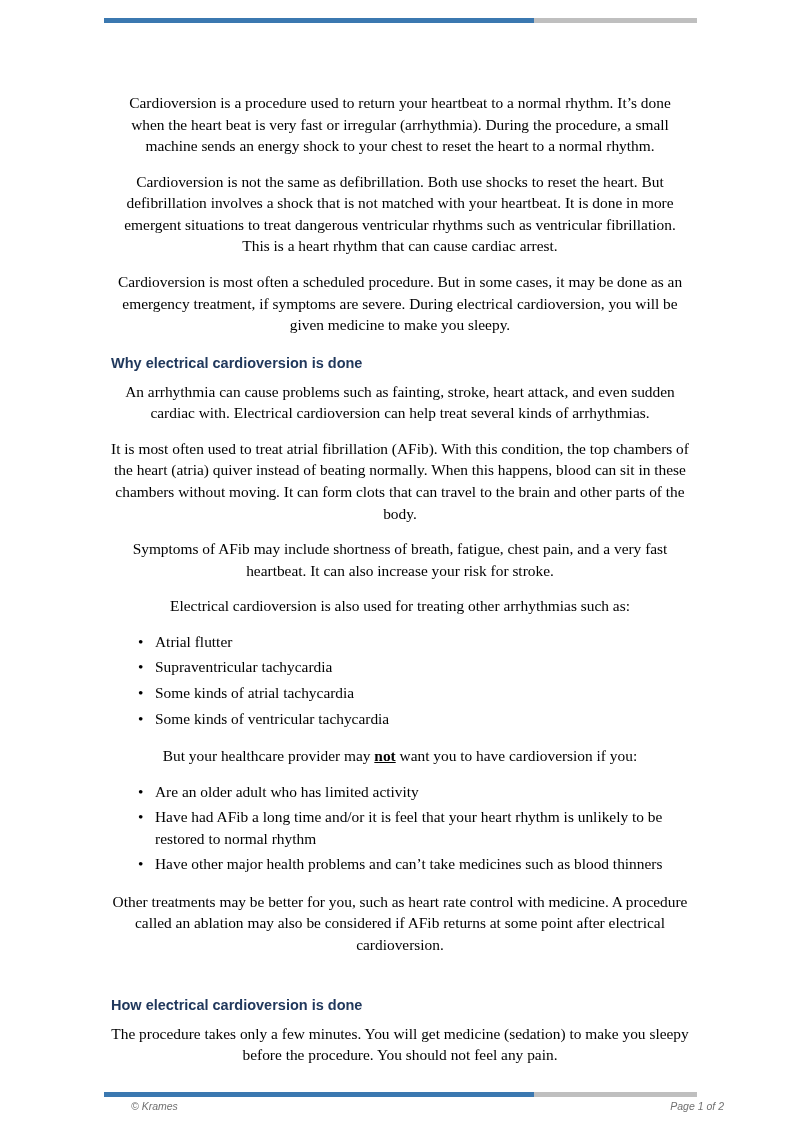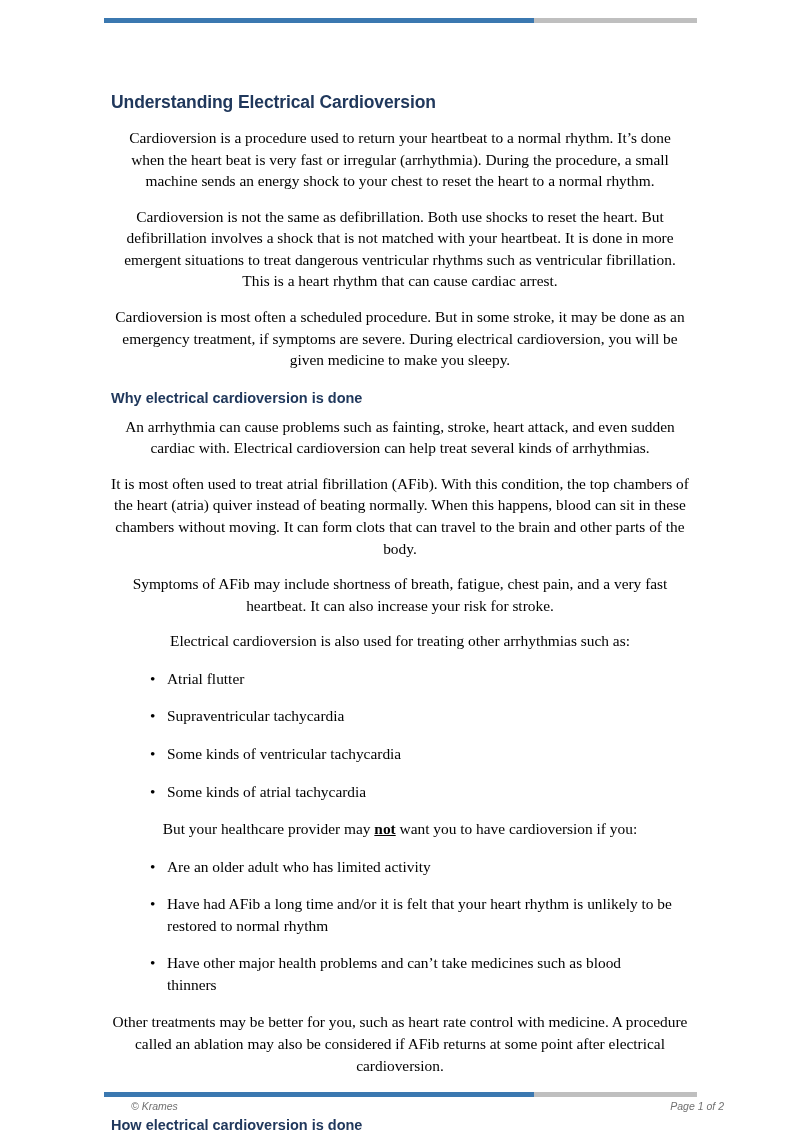--- a/index.html
+++ b/index.html
@@ -86,21 +86,21 @@
   ul.bullets {
     margin: 0 0 16px 0;
     padding-left: 40px;
     list-style: none;
   }
   ul.bullets li {
     font-size: 15.4px;
     line-height: 1.40;
     position: relative;
     padding-left: 0;
-    margin: 16px;
+    margin: 4px;
   }
   ul.bullets li::before {
     content: "\2022";
     position: absolute;
     left: -17px;
     top: 0;
     font-size: 15.4px;
     line-height: 1.40;
   }
 
@@ -130,40 +130,39 @@
 <body>
 
 <div class="page">
 
   <div class="rule rule-header">
     <div class="seg-blue" style="width: 72.5%; background: rgb(59, 120, 176);"></div>
     <div class="seg-gray" style="background: rgb(191, 191, 191);"></div>
   </div>
 
   <div class="content">
-    <h1 class="doc-title">Understanding Electrical Cardioversion</h1>
     <div id="blocks">
         <p class="para">Cardioversion is a procedure used to return your heartbeat to a normal rhythm. It’s done when the heart beat is very fast or irregular (arrhythmia). During the procedure, a small machine sends an energy shock to your chest to reset the heart to a normal rhythm.</p>
         <p class="para">Cardioversion is not the same as defibrillation. Both use shocks to reset the heart. But defibrillation involves a shock that is not matched with your heartbeat. It is done in more emergent situations to treat dangerous ventricular rhythms such as ventricular fibrillation. This is a heart rhythm that can cause cardiac arrest.</p>
-        <p class="para">Cardioversion is most often a scheduled procedure. But in some stroke, it may be done as an emergency treatment, if symptoms are severe. During electrical cardioversion, you will be given medicine to make you sleepy.</p>
+        <p class="para">Cardioversion is most often a scheduled procedure. But in some cases, it may be done as an emergency treatment, if symptoms are severe. During electrical cardioversion, you will be given medicine to make you sleepy.</p>
         <h2 class="section-title">Why electrical cardioversion is done</h2>
         <p class="para">An arrhythmia can cause problems such as fainting, stroke, heart attack, and even sudden cardiac with. Electrical cardioversion can help treat several kinds of arrhythmias.</p>
         <p class="para">It is most often used to treat atrial fibrillation (AFib). With this condition, the top chambers of the heart (atria) quiver instead of beating normally. When this happens, blood can sit in these chambers without moving. It can form clots that can travel to the brain and other parts of the body.</p>
         <p class="para">Symptoms of AFib may include shortness of breath, fatigue, chest pain, and a very fast heartbeat. It can also increase your risk for stroke.</p>
         <p class="para">Electrical cardioversion is also used for treating other arrhythmias such as:</p>
         <ul class="bullets tight">
           <li>Atrial flutter</li>
           <li>Supraventricular tachycardia</li>
+          <li>Some kinds of atrial tachycardia</li>
           <li>Some kinds of ventricular tachycardia</li>
-          <li>Some kinds of atrial tachycardia</li>
         </ul>
         <p class="para"><span>But your healthcare provider may </span><strong>not</strong><span> want you to have cardioversion if you:</span></p>
         <ul class="bullets tight">
           <li>Are an older adult who has limited activity</li>
-          <li>Have had AFib a long time and/or it is felt that your heart rhythm is unlikely to be restored to normal rhythm</li>
+          <li>Have had AFib a long time and/or it is feel that your heart rhythm is unlikely to be restored to normal rhythm</li>
           <li>Have other major health problems and can’t take medicines such as blood thinners</li>
         </ul>
         <p class="para">Other treatments may be better for you, such as heart rate control with medicine. A procedure called an ablation may also be considered if AFib returns at some point after electrical cardioversion.</p>
         <h2 class="section-title spaced-top">How electrical cardioversion is done</h2>
         <p class="para">The procedure takes only a few minutes. You will get medicine (sedation) to make you sleepy before the procedure. You should not feel any pain.</p>
       </div>
   </div>
 
   <div class="rule rule-footer">
     <div class="seg-blue" style="width: 72.5%; background: rgb(59, 120, 176);"></div>

